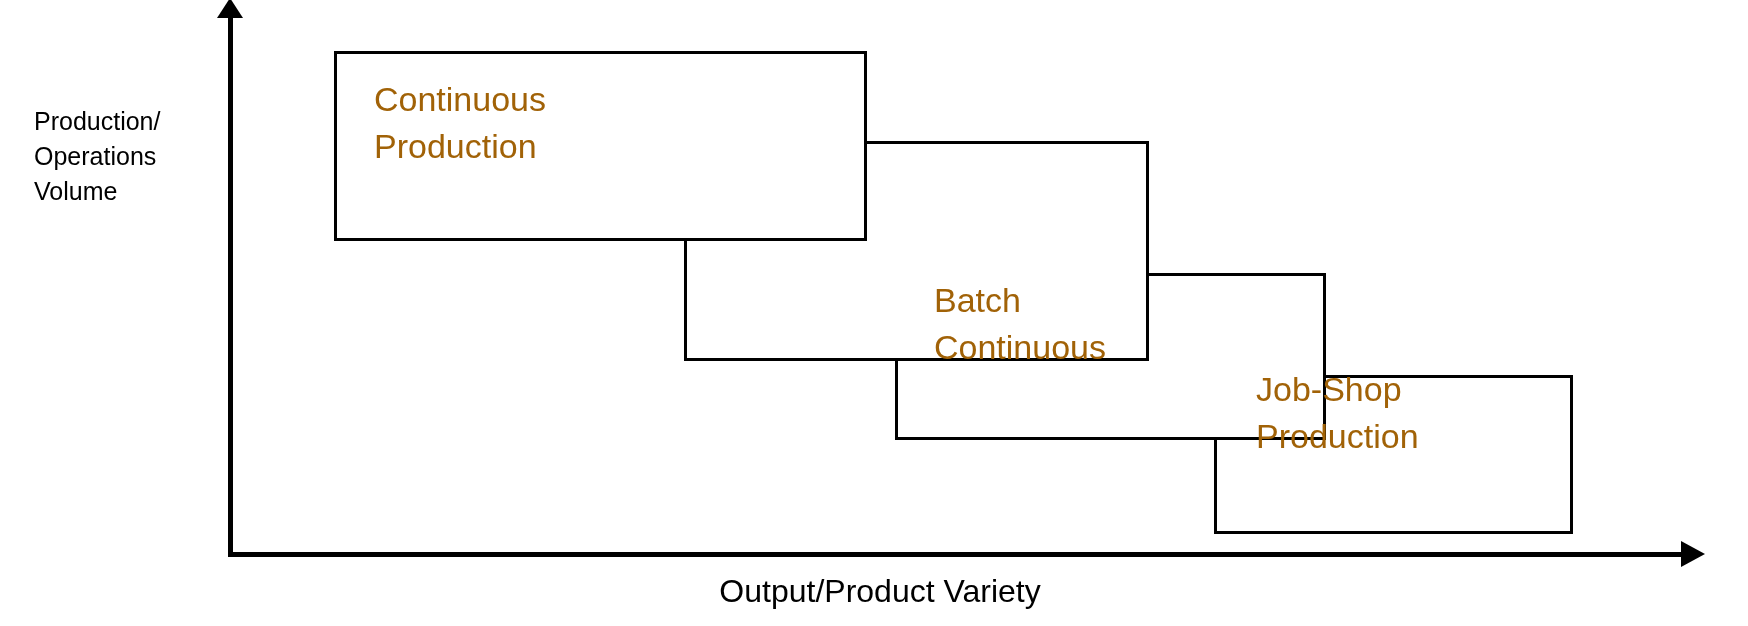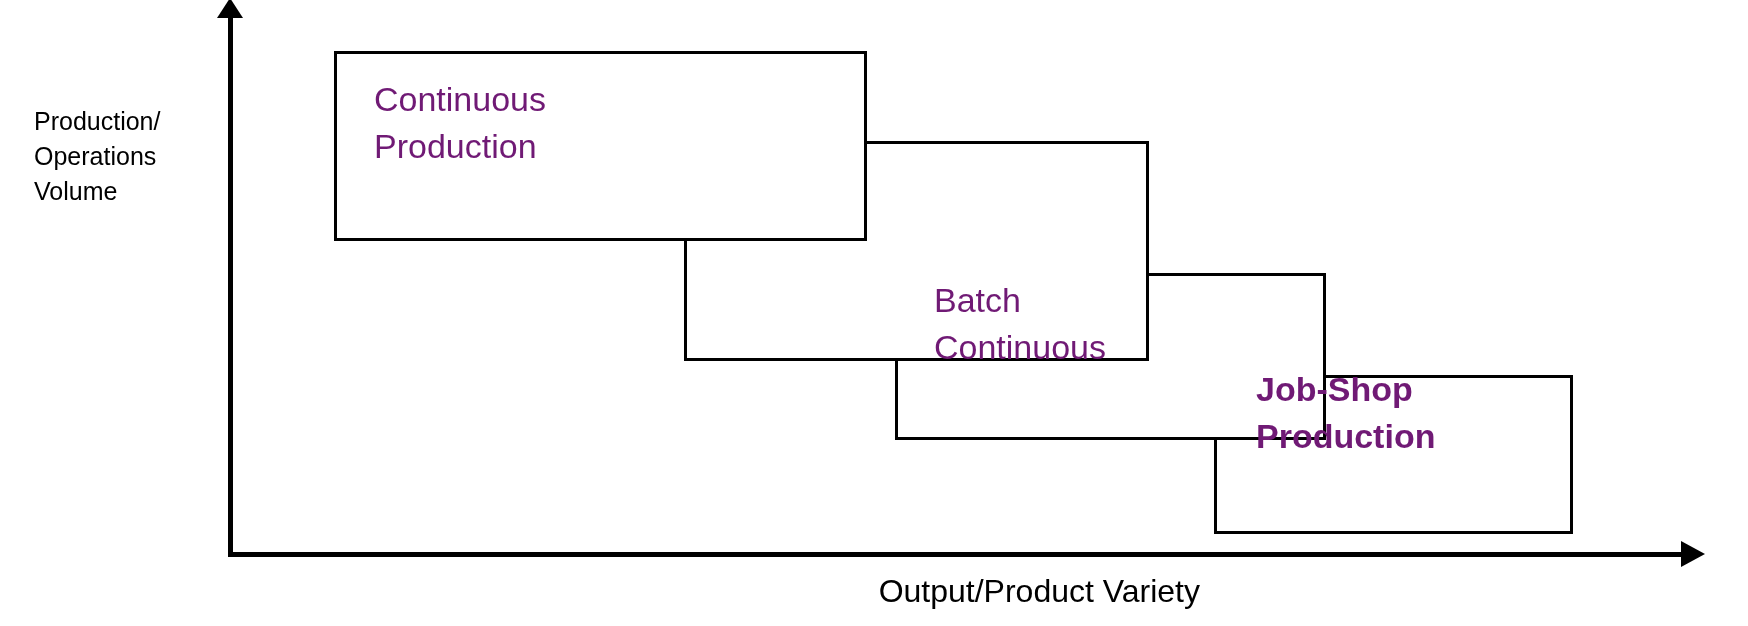--- a/index.html
+++ b/index.html
@@ -61,47 +61,47 @@
     font-size: 25px;
     line-height: 35px;
     white-space: pre-line;
     text-align: left;
   }
   #x-axis-label {
     position: absolute;
     left: 560px;
     top: 572px;
     width: 640px;
-    text-align: right;
+    text-align: center;
     font-size: 32px;
     line-height: 38px;
   }
   
   .stage-box {
     position: absolute;
     box-sizing: border-box;
     border: 3px solid #000000;
     background: #ffffff;
   }
   .stage-label {
     position: absolute;
     font-size: 34px;
     line-height: 47px;
     white-space: pre-line;
-    color: #701a75;
+    color: #a16207;
   }
   #box-continuous { left: 334px; top: 51px;  width: 533px; height: 190px; z-index: 4; }
   #box-mass       { left: 684px; top: 141px; width: 465px; height: 220px; z-index: 3; }
   #box-batch      { left: 895px; top: 273px; width: 431px; height: 167px; z-index: 2; }
   #box-jobshop    { left: 1214px;top: 375px; width: 359px; height: 159px; z-index: 1; }
 
   #label-continuous { left: 374px; top: 76px;  z-index: 5; }
   #label-mass       { left: 717px; top: 172px; z-index: 5; }
   #label-batch      { left: 934px; top: 277px; z-index: 5; }
-  #label-jobshop    { left: 1256px;top: 366px; z-index: 5; font-weight: bold; }
+  #label-jobshop    { left: 1256px;top: 366px; z-index: 5; }
 </style>
 </head>
 <body>
 
 <div id="canvas">
 
   <div class="axis-line" id="y-axis-line"></div>
   <div class="arrow" id="y-axis-arrow"></div>
 
   <div class="axis-line" id="x-axis-line"></div>

